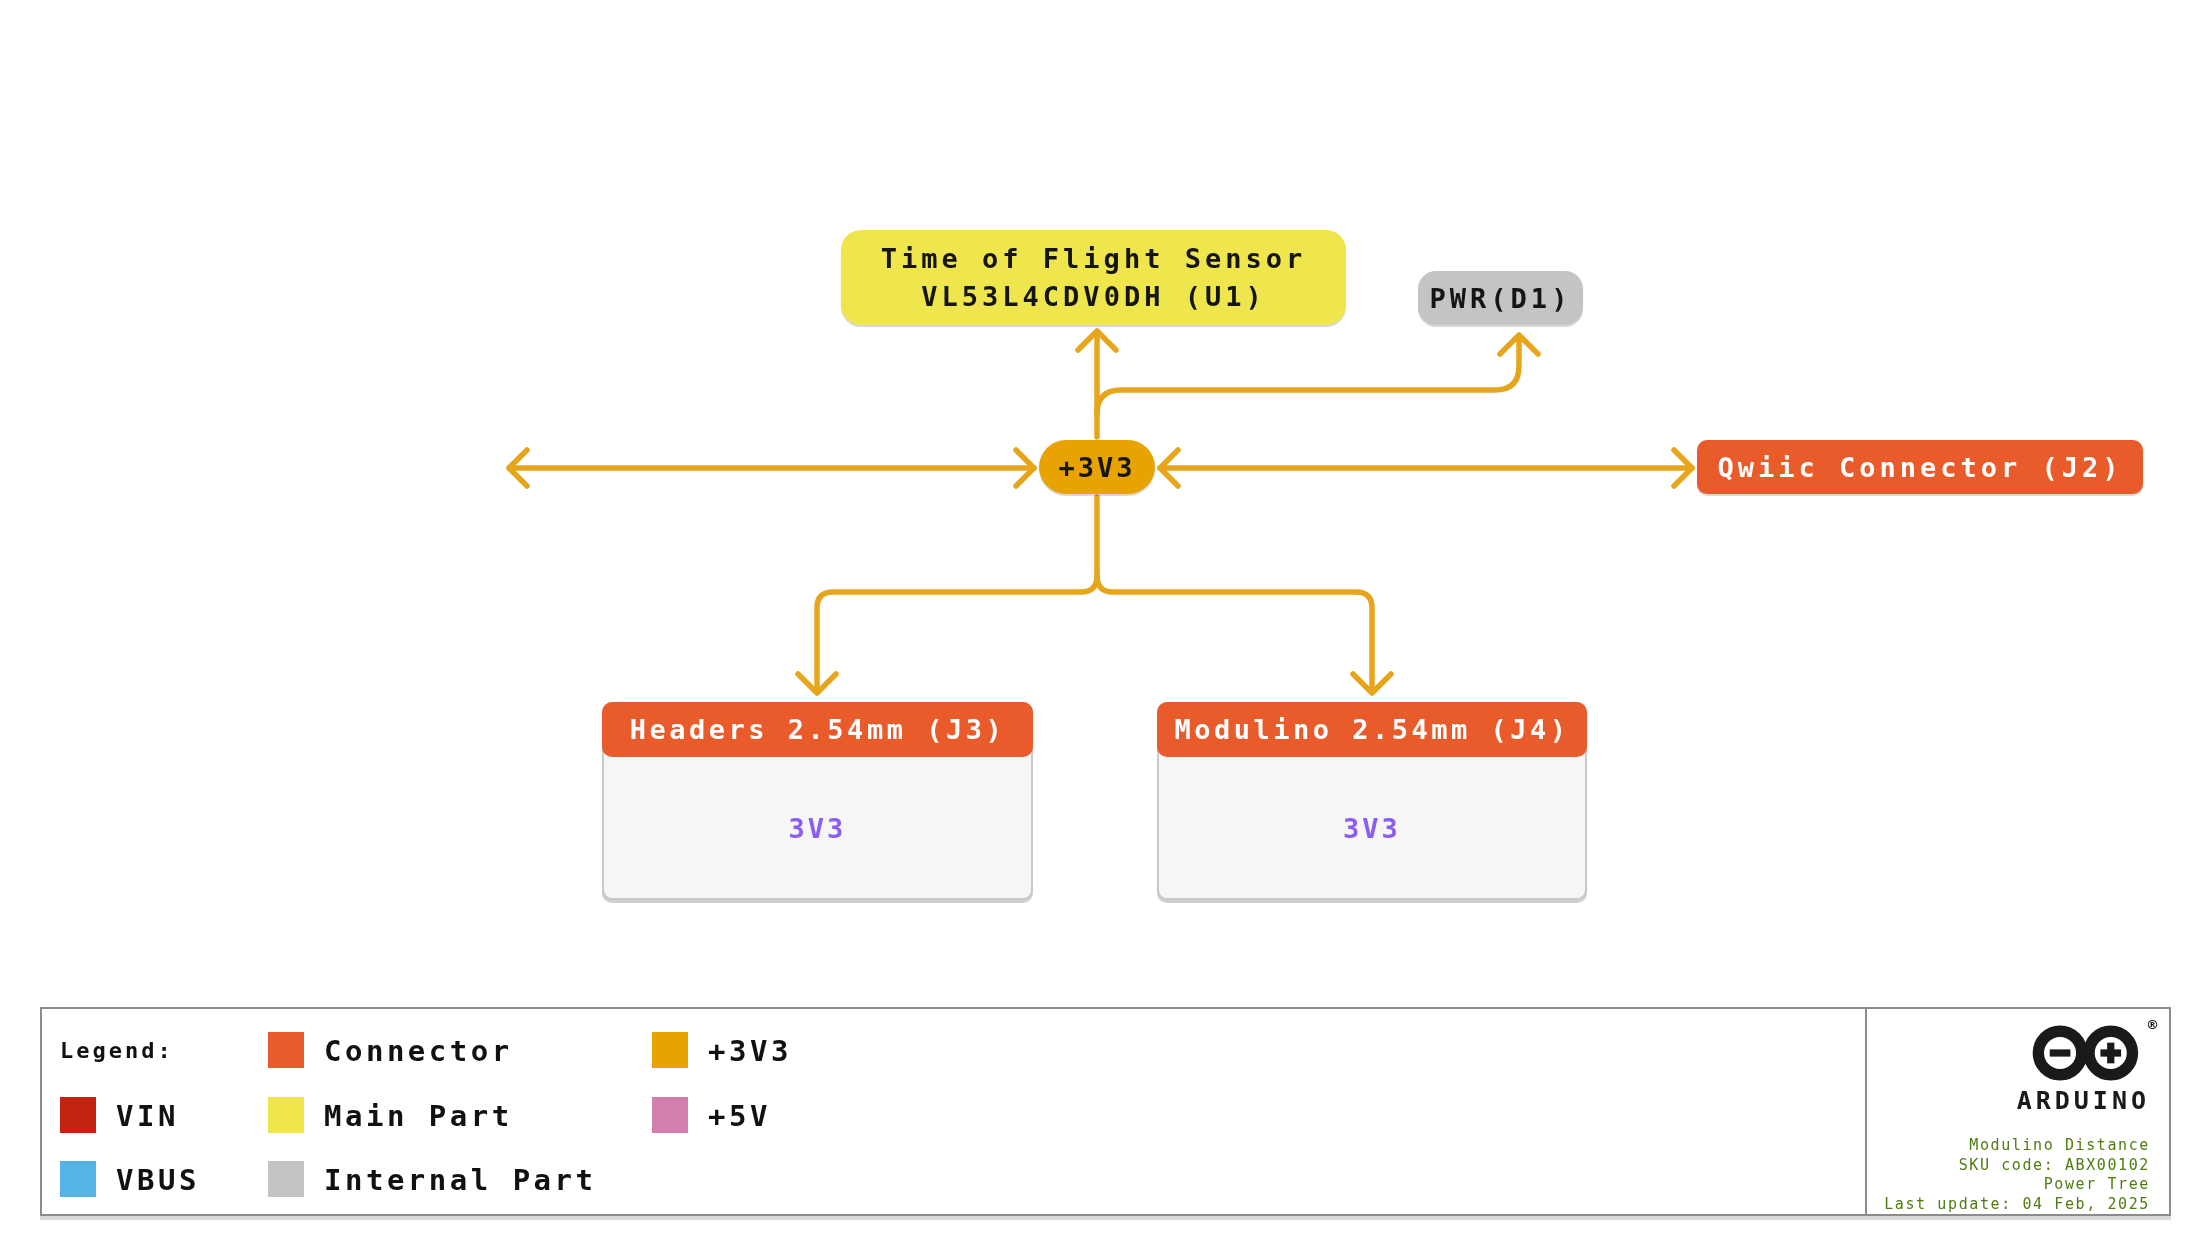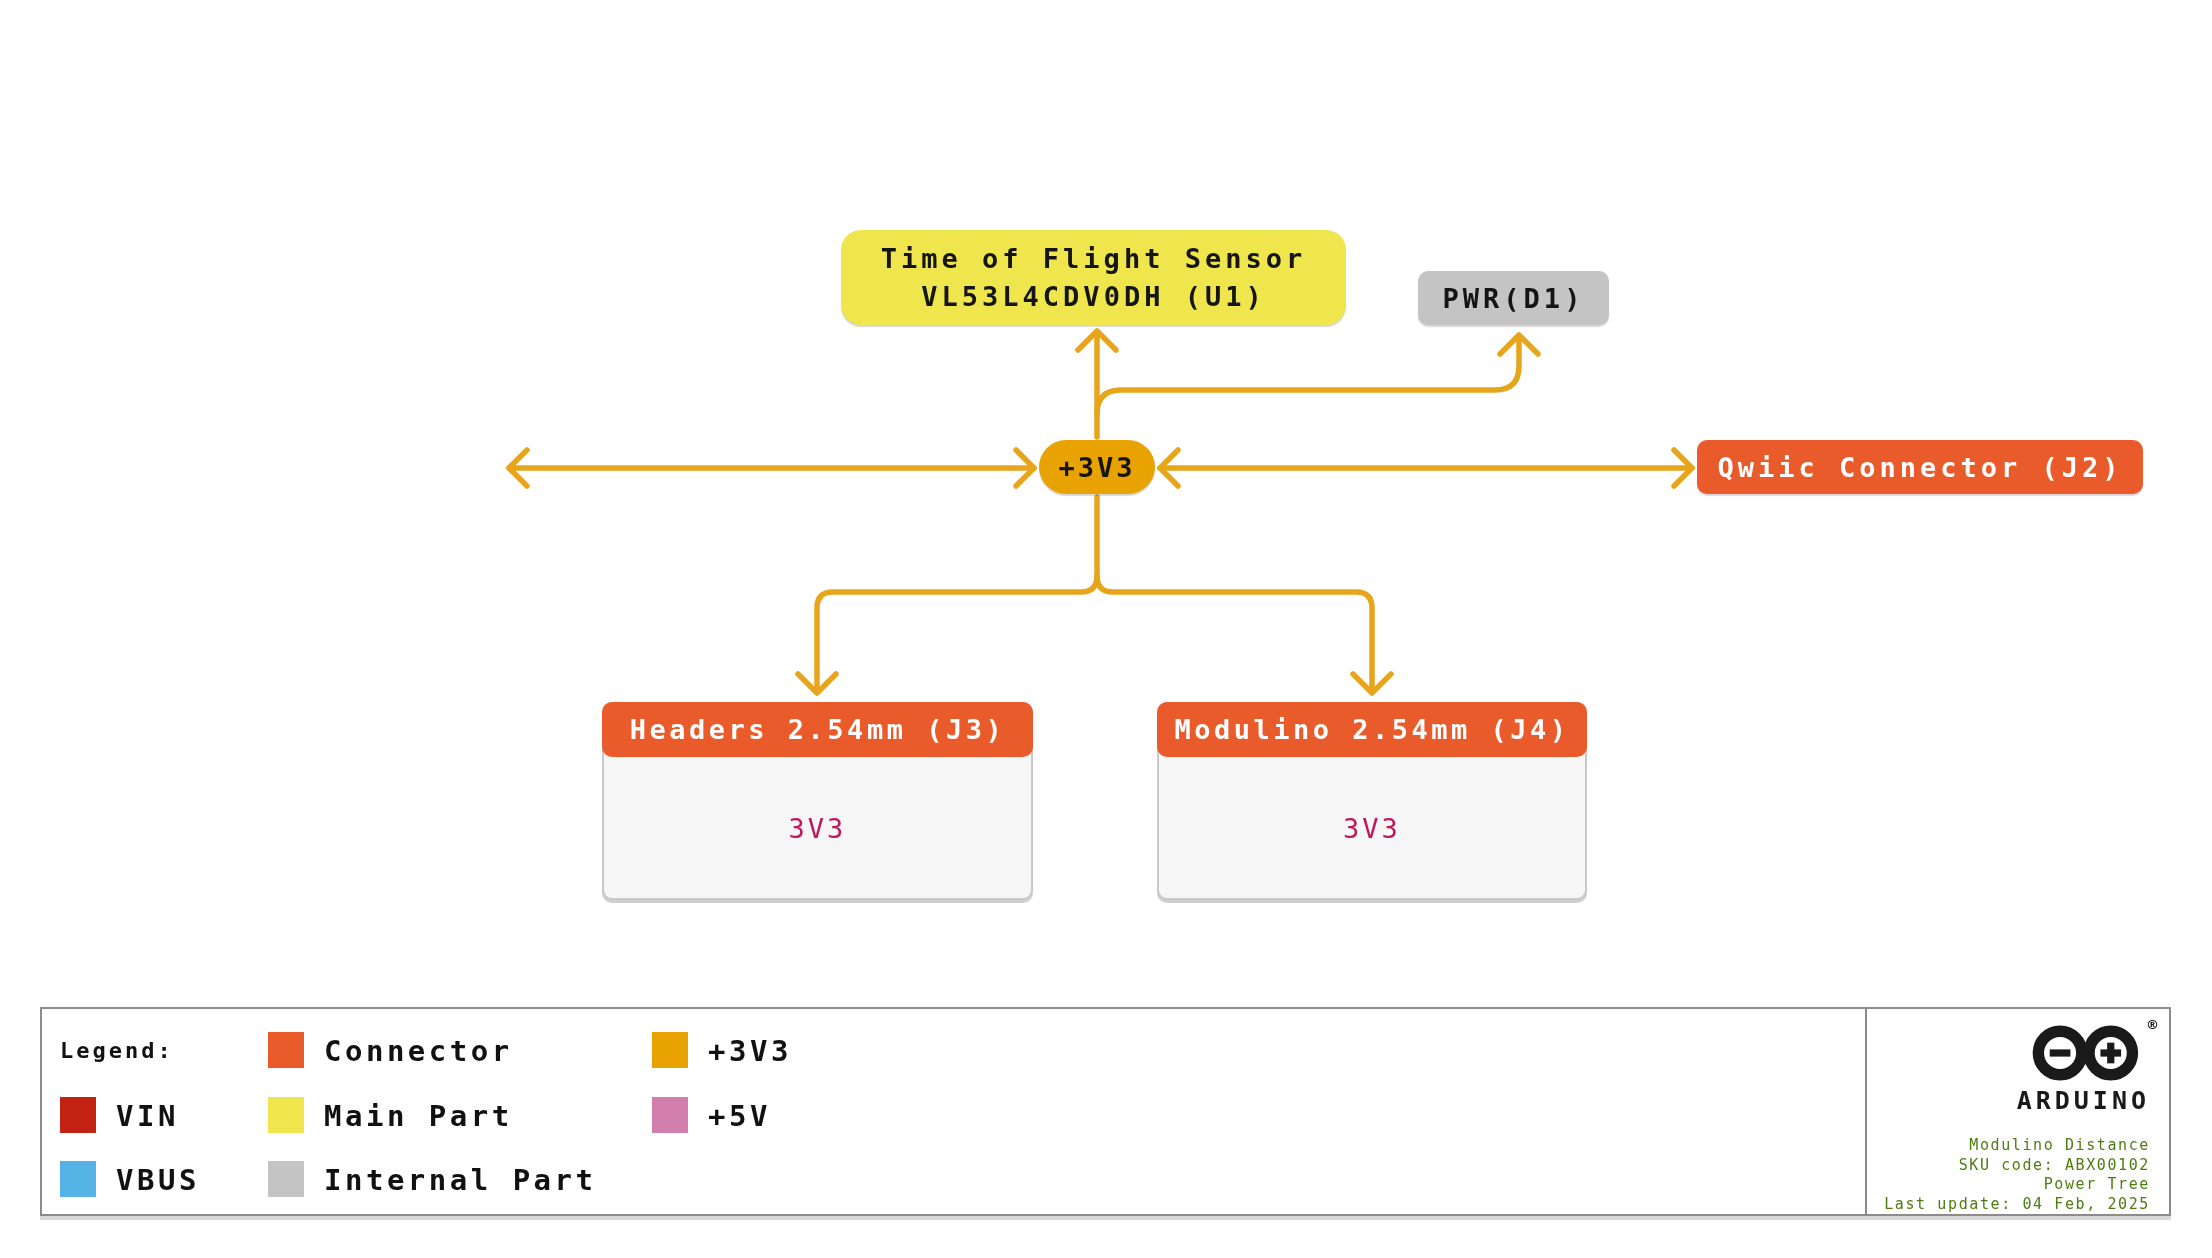--- a/index.html
+++ b/index.html
@@ -19,22 +19,22 @@
     font-weight:bold;color:#151515;
     box-shadow:0 2px 1px rgba(0,0,0,0.16);
   }
   .node.tof{
     left:841px;top:230px;width:505px;height:95px;
     border-radius:20px;
     flex-direction:column;line-height:38px;
     font-size:27px;letter-spacing:4px;
   }
   .node.pwr{
-    left:1418px;top:271px;width:191px;height:54px;
-    border-radius:10px;font-size:27px;letter-spacing:4px;
+    left:1418px;top:271px;width:165px;height:54px;
+    border-radius:18px;font-size:27px;letter-spacing:4px;
   }
   .node.pill{
     left:1039px;top:440px;width:116px;height:54px;
     border-radius:27px;font-size:27px;letter-spacing:3px;
   }
   .node.qwiic{
     top:440px;height:54px;border-radius:10px;
     color:#ffffff;font-size:27px;letter-spacing:4px;
   }
   .node.j1{left:56px;width:448px;}
@@ -52,21 +52,21 @@
   .panel.j4{left:1157px;width:430px;height:198px;}
   .panel .panel-header{
     position:absolute;left:-2px;top:-2px;right:-2px;height:55px;
     border-radius:10px;
     display:flex;align-items:center;justify-content:center;
     color:#ffffff;font-weight:bold;font-size:27px;letter-spacing:3.5px;
   }
   .panel .panel-pin{
     position:absolute;left:0;right:0;top:55px;bottom:0;
     display:flex;align-items:center;justify-content:center;
-    color:#be185d;font-weight:normal;font-size:27px;letter-spacing:3px;
+    color:#8b5cf6;font-weight:bold;font-size:27px;letter-spacing:3px;
   }
 
   .legend{
     position:absolute;z-index:2;
     left:40px;top:1007px;width:2131px;height:209px;
     border:2px solid #8C8C8C;
     box-sizing:border-box;
     background:#ffffff;
     box-shadow:0 4px 0 #D9D9D9;
   }

